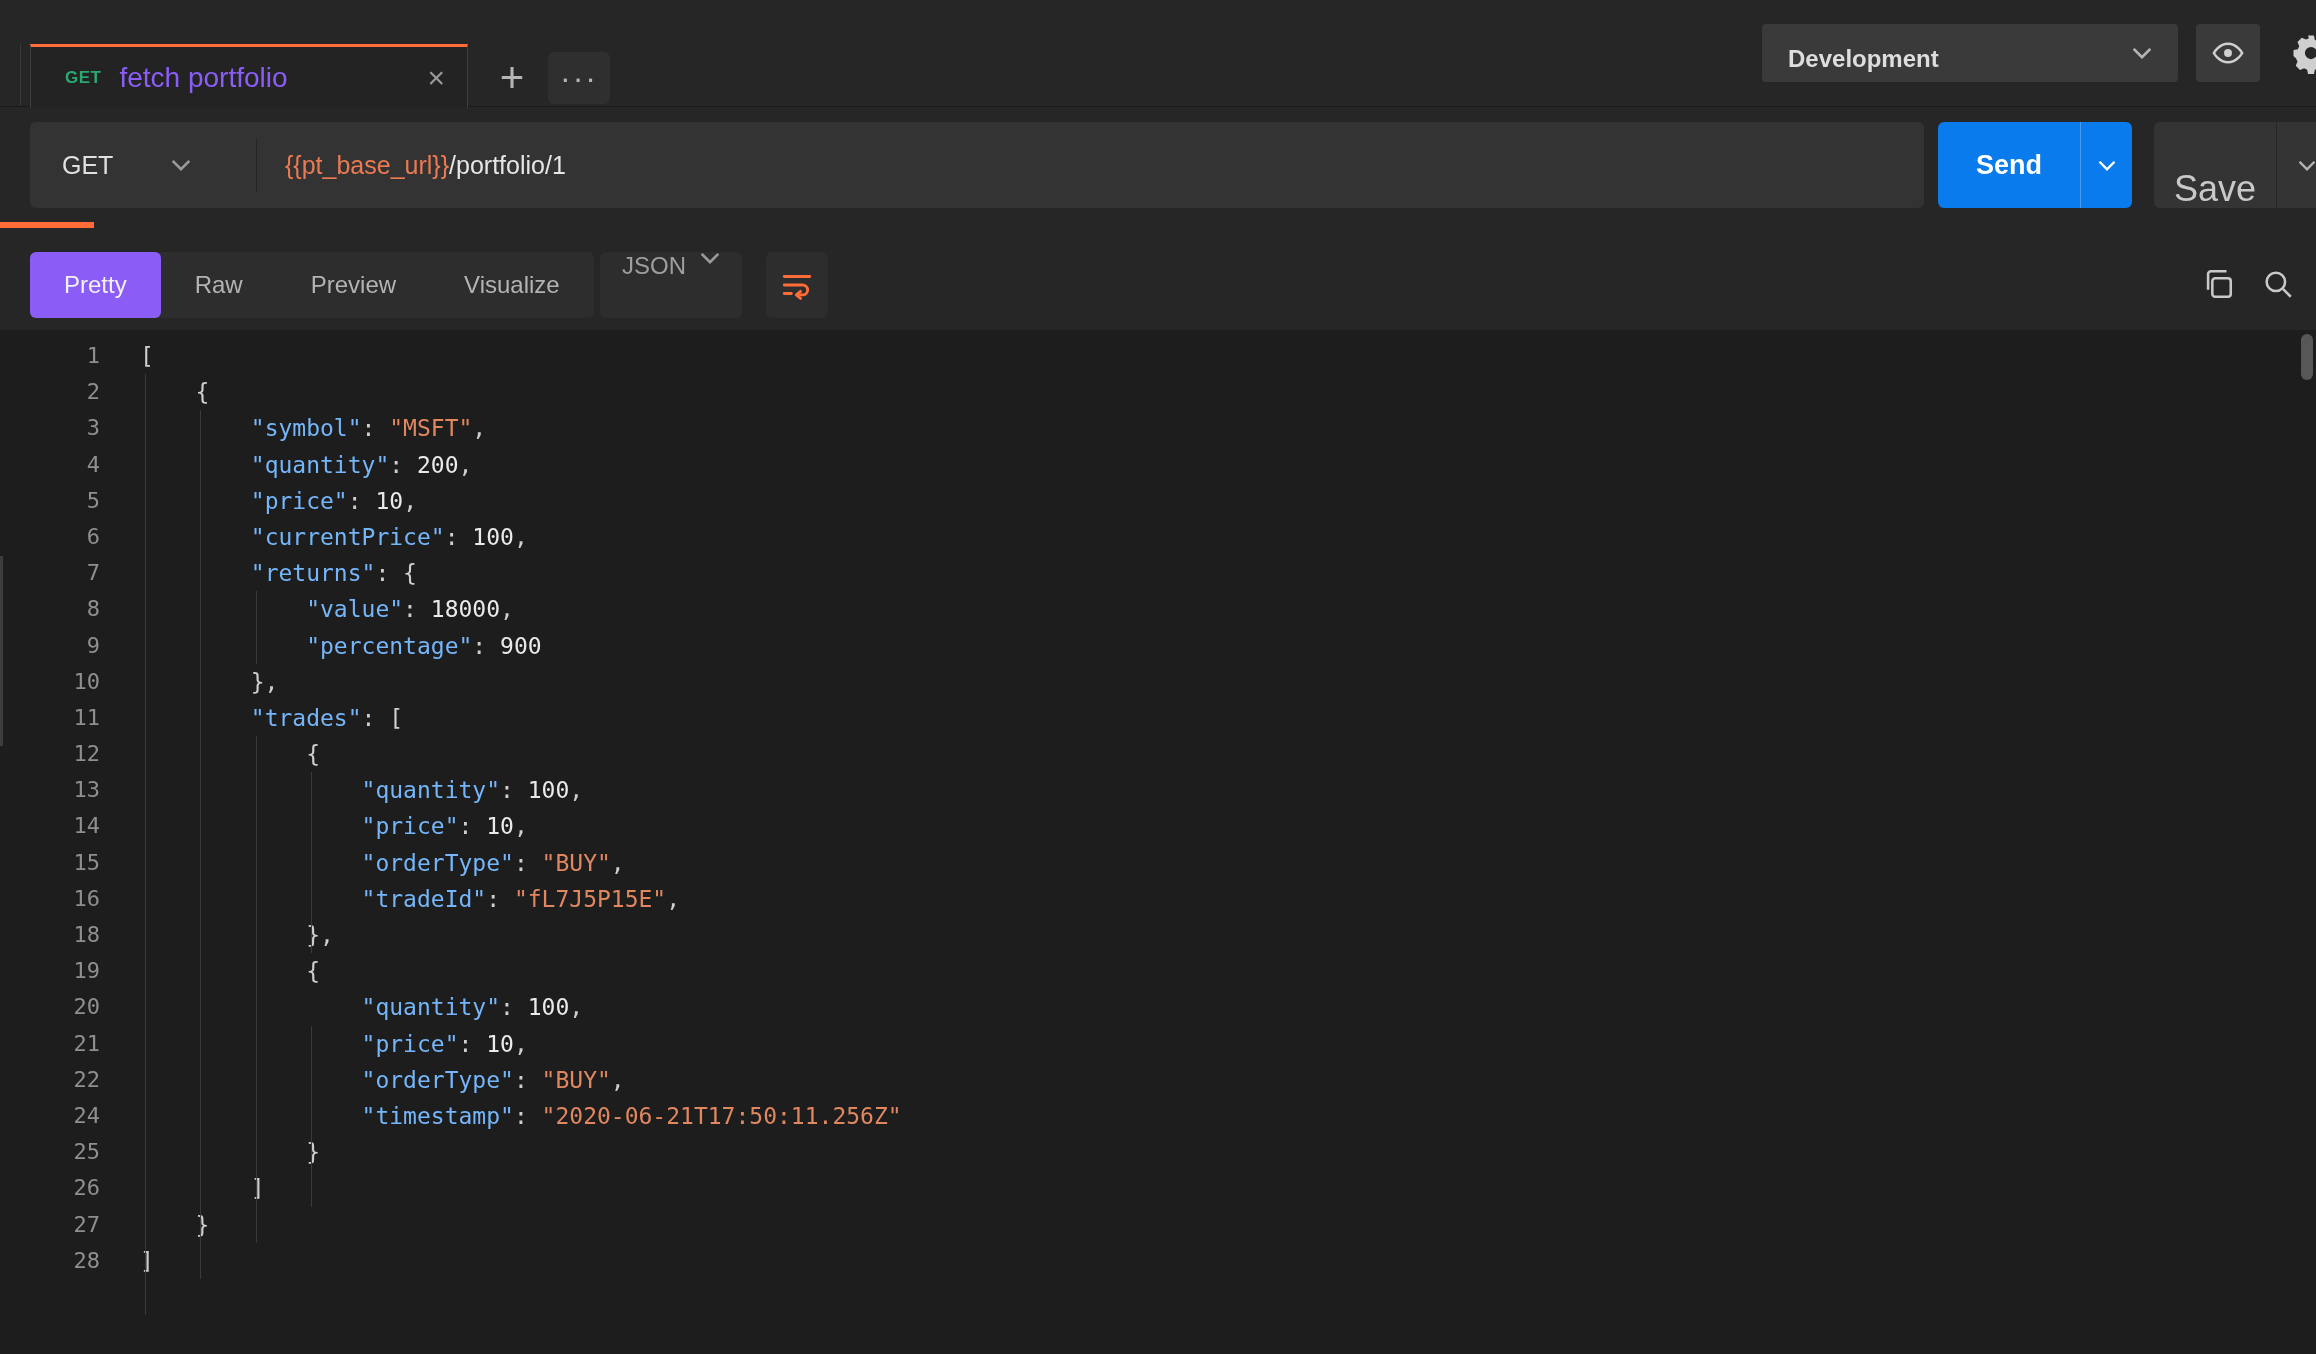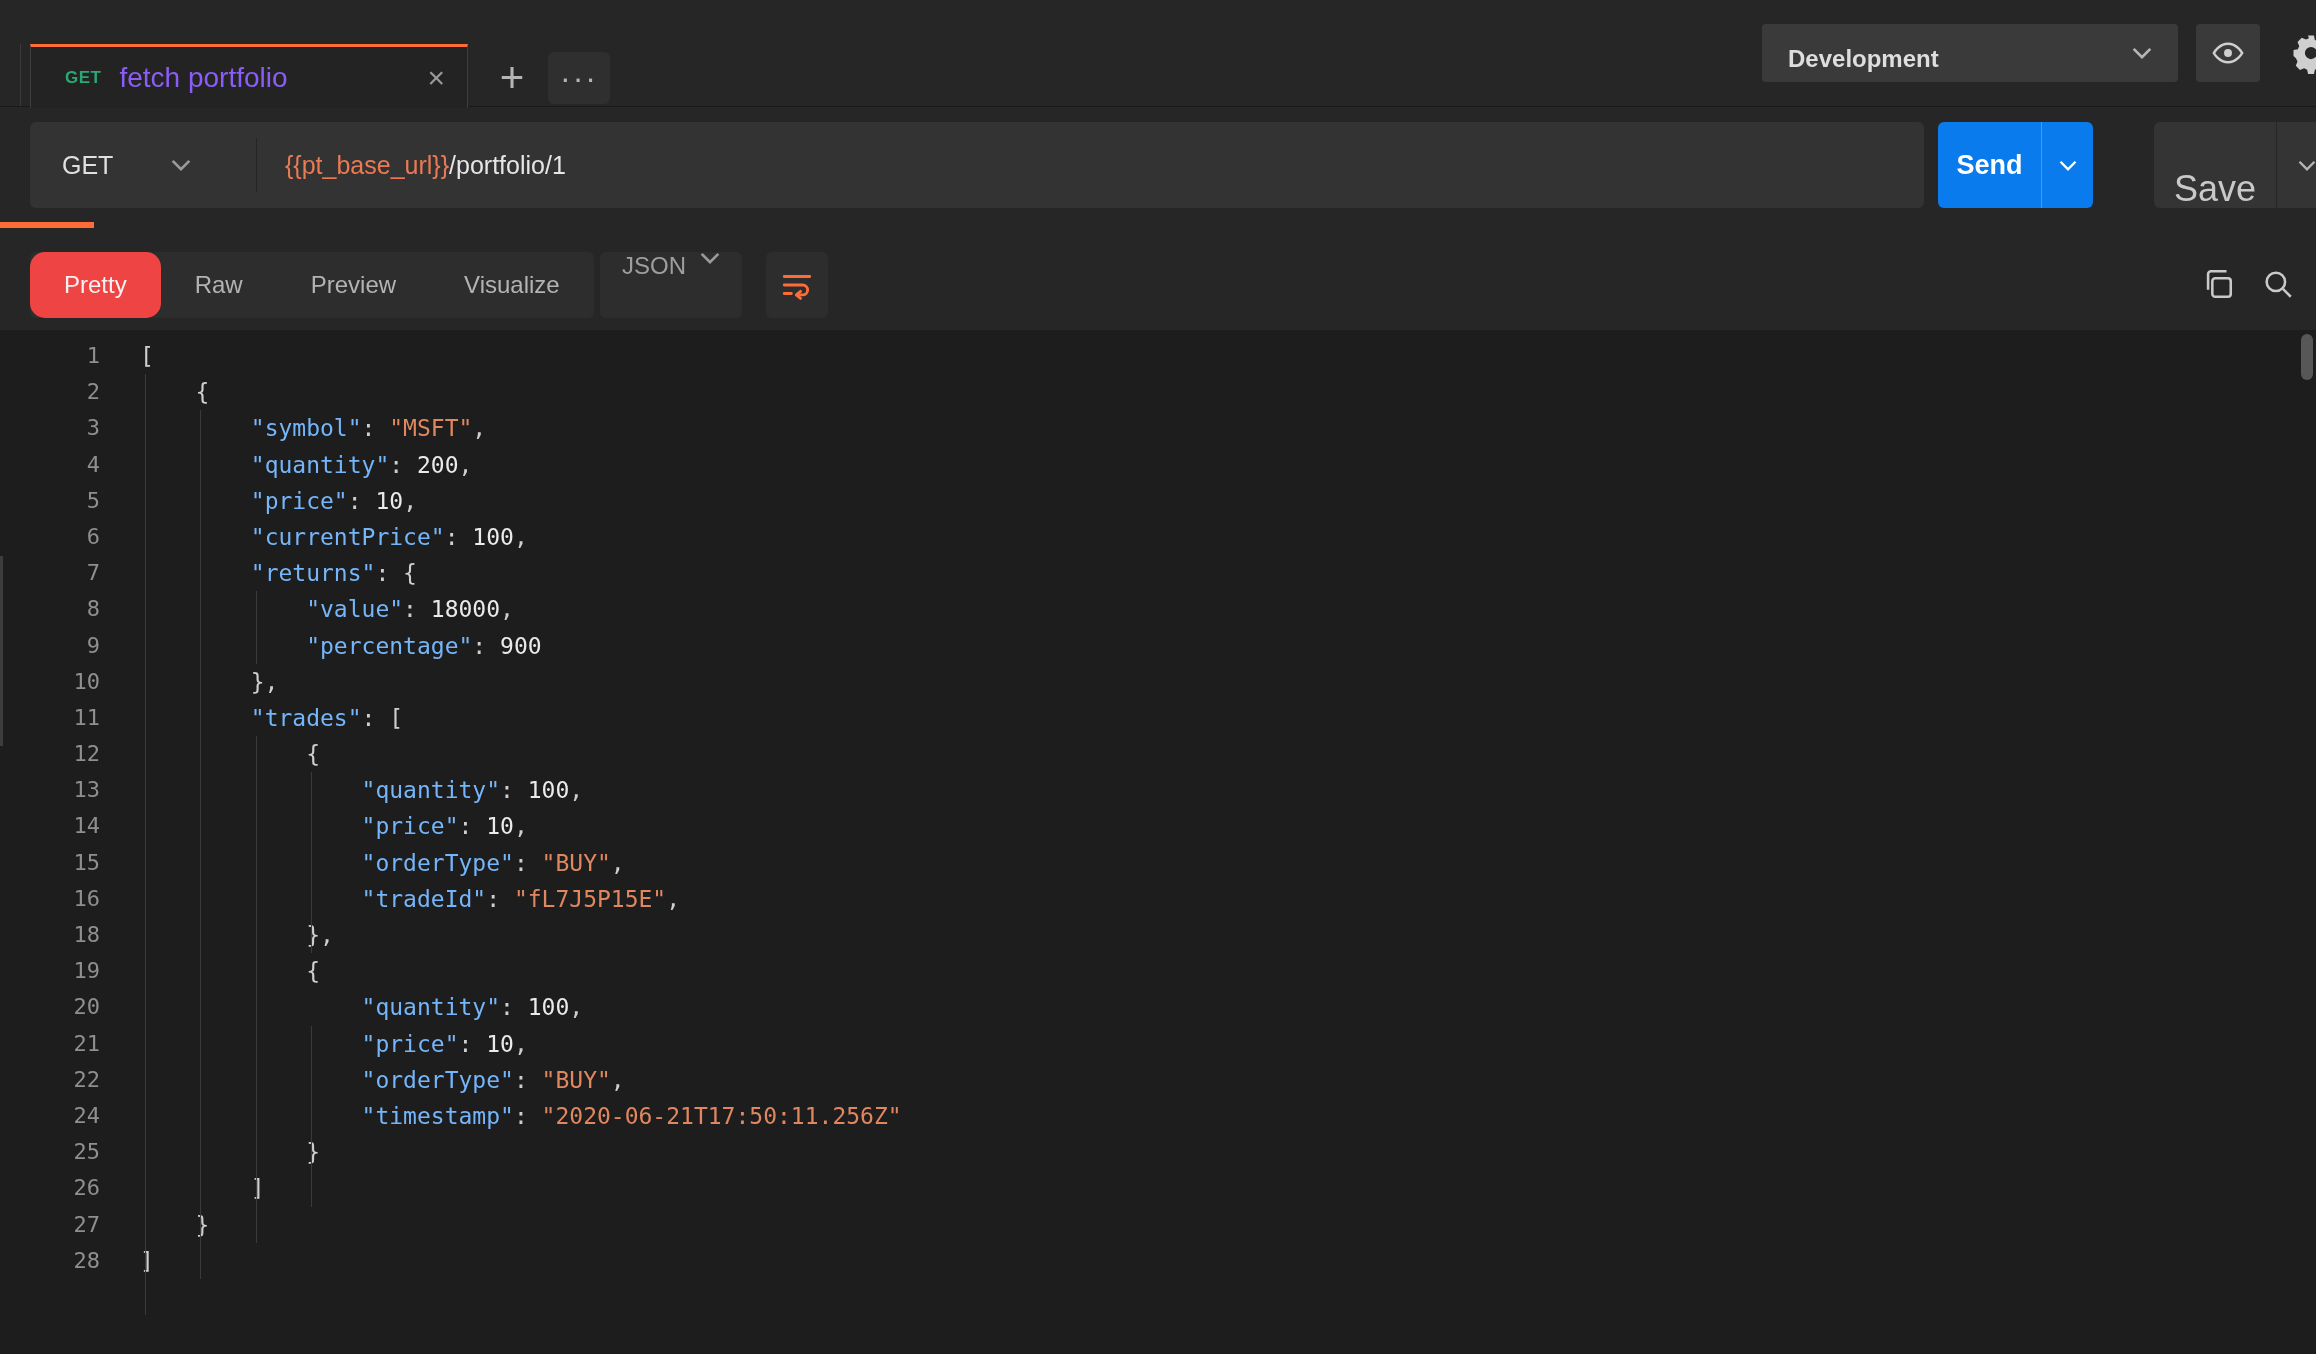--- a/index.html
+++ b/index.html
@@ -28,32 +28,32 @@
   .gear-btn { position:absolute; left:2288px; top:30px; width:46px; height:46px; display:flex; align-items:center; justify-content:center; }
 
   
   .url-container { position:absolute; left:30px; top:122px; width:1894px; height:86px; background:#333333; border-radius:6px; display:flex; }
   .method-select { width:226px; display:flex; align-items:center; padding-left:32px; gap:58px; cursor:pointer; }
   .method-select .method-value { font-size:25px; color:#e0e0e0; }
   .url-divider { width:1px; background:#252525; margin:16px 0; }
   .url-input { display:flex; align-items:center; padding-left:28px; font-size:25px; cursor:text; flex:1; }
   .url-var { color:#eb7a53; }
   .url-path { color:#e6e6e6; }
-  .send-btn { position:absolute; left:1938px; top:122px; width:155px; height:86px; background:#097bed; border-radius:6px; display:flex; cursor:pointer; }
+  .send-btn { position:absolute; left:1938px; top:122px; width:194px; height:86px; background:#097bed; border-radius:6px; display:flex; cursor:pointer; }
   .send-label { flex:1; display:flex; align-items:center; justify-content:center; color:#ffffff; font-size:27px; font-weight:600; }
   .send-caret { width:52px; display:flex; align-items:center; justify-content:center; border-left:1px solid rgba(255,255,255,.25); }
   .save-btn { position:absolute; left:2154px; top:122px; width:182px; height:86px; background:#343434; border-radius:6px; display:flex; cursor:pointer; }
   .save-label { width:122px; display:flex; align-items:center; justify-content:center; color:#c9c9c9; font-size:36px;margin-top:48px; }
   .save-caret { flex:1; display:flex; align-items:center; justify-content:center; border-left:1px solid #262626; }
   .left-accent { position:absolute; left:0; top:222px; width:94px; height:6px; background:#ff6c37; }
 
   
   .view-group { position:absolute; left:30px; top:252px; height:66px; background:#2d2d2d; border-radius:6px; display:inline-flex; align-items:stretch; }
   .view-btn { padding:0 34px; font-size:24px; color:#b3b3b3; border-radius:6px; }
-  .view-btn.active { background:#ef4444; color:#f2f2f2;border-radius:15px; }
+  .view-btn.active { background:#8b5cf6; color:#f2f2f2; }
   .format-select { position:absolute; left:600px; top:252px; width:142px; height:66px; background:#2d2d2d; border-radius:6px;
                    display:flex; align-items:flex-start; justify-content:space-between; padding:0 22px; cursor:pointer; }
   .format-select span { font-size:24px; color:#9e9e9e; }
   .wrap-btn { position:absolute; left:766px; top:252px; width:62px; height:66px; background:#2d2d2d; border-radius:6px;
               display:flex; align-items:center; justify-content:center; }
   .copy-btn { position:absolute; left:2192px; top:258px; width:52px; height:52px; display:flex; align-items:center; justify-content:center; }
   .search-btn { position:absolute; left:2252px; top:258px; width:52px; height:52px; display:flex; align-items:center; justify-content:center; }
 
   
   .code-area { position:absolute; left:0; top:330px; width:100%; bottom:0; background:#1d1d1d;

